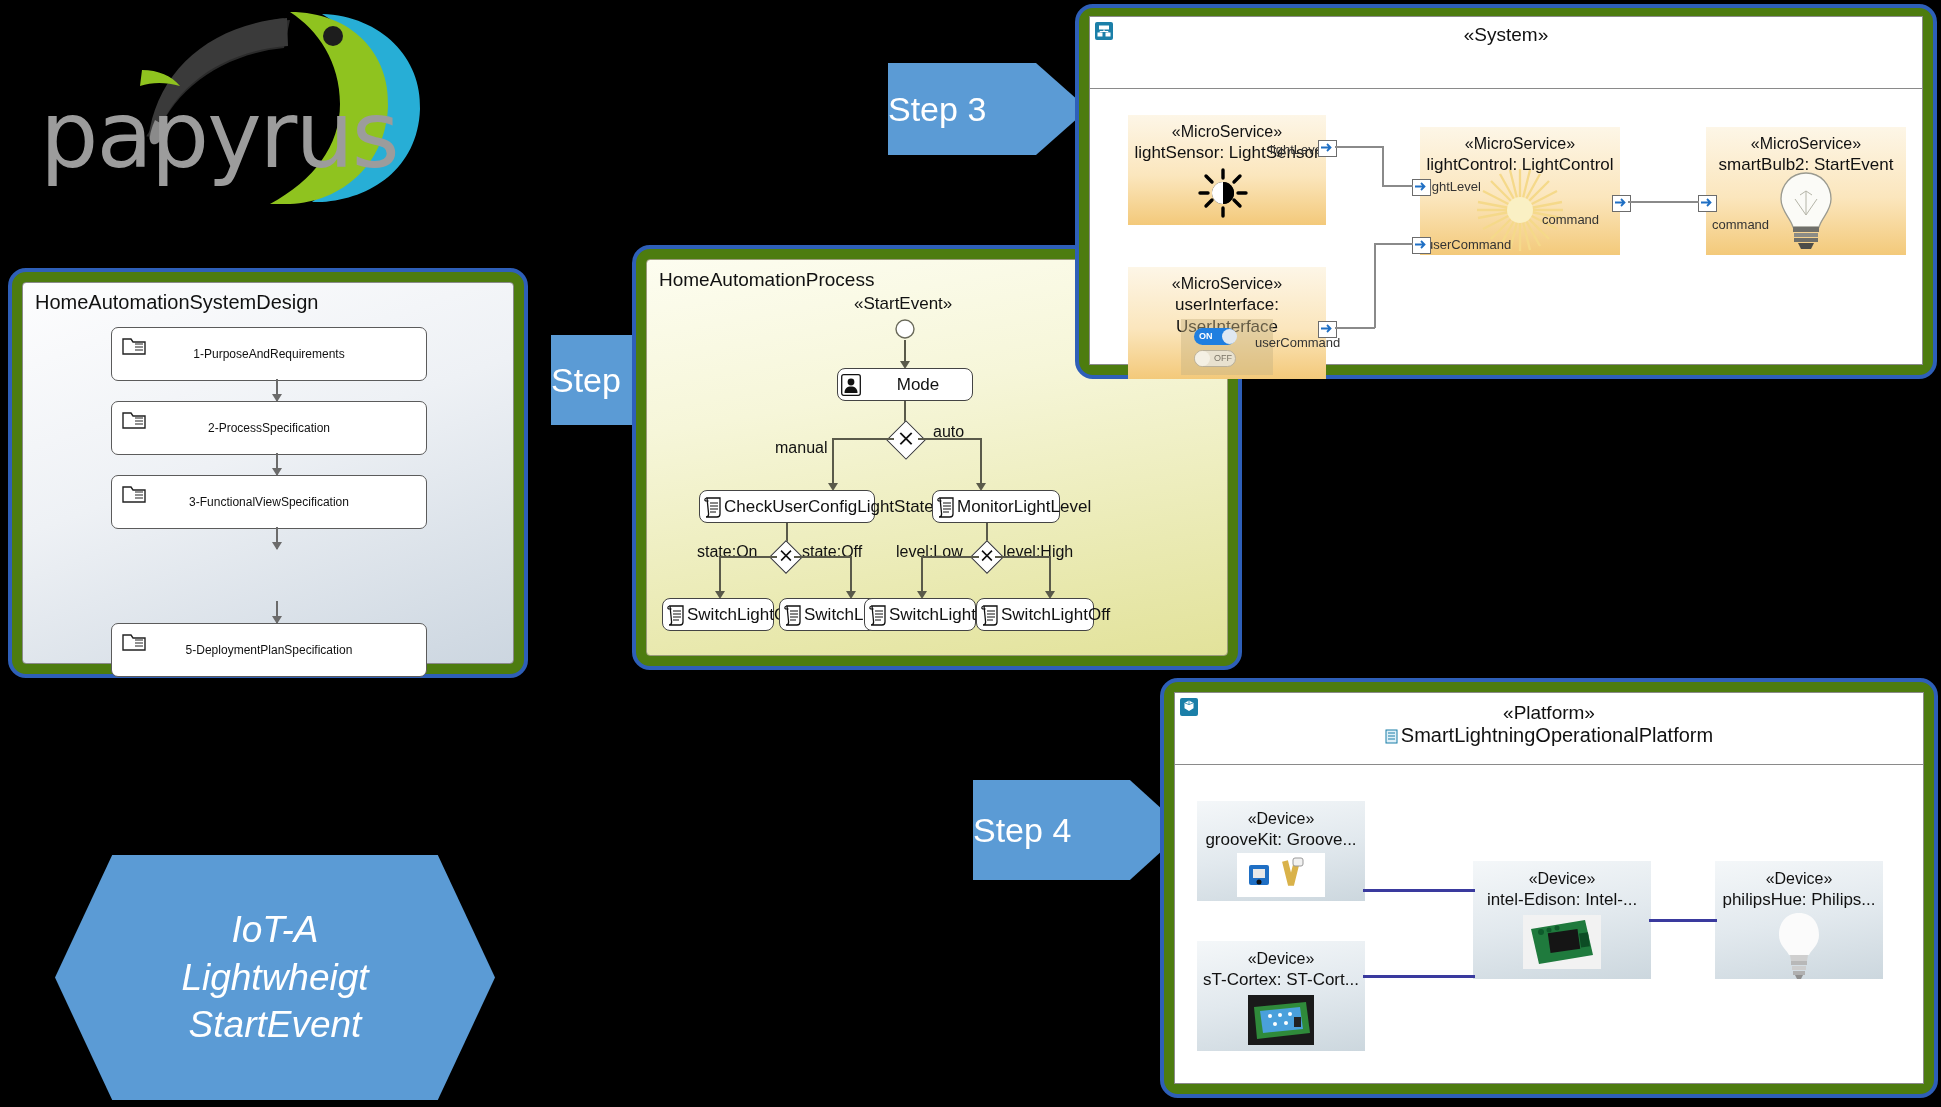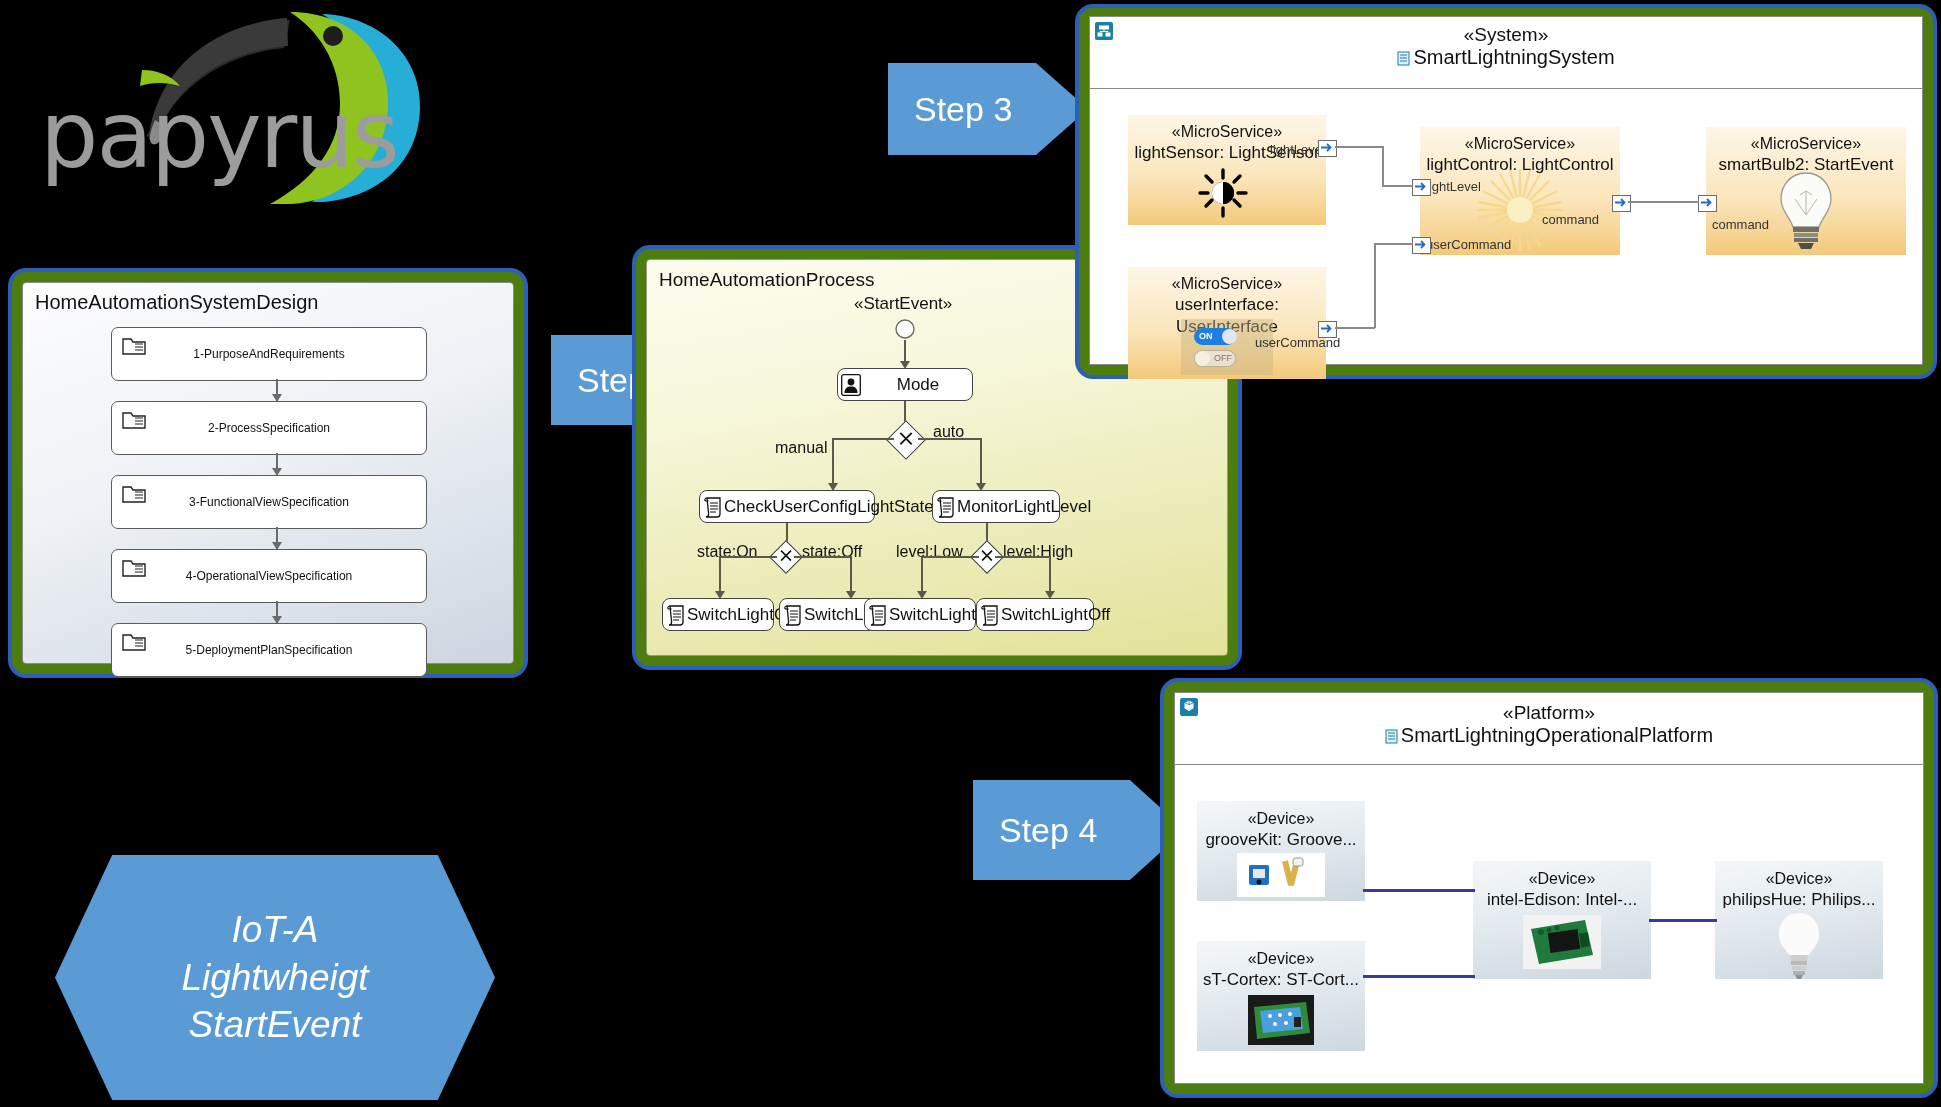--- a/index.html
+++ b/index.html
@@ -12,21 +12,20 @@
   #papyrus-logo .word{position:absolute;left:18px;top:78px;font-size:92px;
       color:#9c9c9c;letter-spacing:-2px;font-family:"DejaVu Sans",sans-serif;}
 
   
   .blue-frame{border:4px solid #2e5fb8;border-radius:18px;background:#4d7c0f;
               box-sizing:border-box;}
 
   
   .step-arrow{background:#5b9bd5;display:flex;align-items:center;
     justify-content:flex-start;color:#fff;font-size:34px;box-sizing:border-box;
-    padding-left:26px;
     clip-path:polygon(0 0, 74% 0, 100% 50%, 74% 100%, 0 100%);}
 
   
   #design-outer{left:8px;top:268px;width:520px;height:410px;}
   #design-inner{position:absolute;left:10px;top:10px;right:10px;bottom:10px;
       border:1px solid #8a8a8a;border-radius:4px;
       background:linear-gradient(160deg,#fdfdfe 0%,#eef1f5 45%,#ccd6e0 100%);}
   #design-title{position:absolute;left:12px;top:8px;font-size:20px;color:#111;}
   .pkg-box{position:absolute;left:88px;width:314px;height:52px;background:#fff;
       border:1px solid #5b5b5b;border-radius:7px;display:flex;align-items:center;
@@ -135,27 +134,20 @@
 
     <div class="pkg-box" style="top:192px">
       <svg class="pkg-icon" viewBox="0 0 24 20">
         <path d="M1 4 h8 l2 3 h12 v12 H1 Z" fill="#fff" stroke="#222" stroke-width="1.4"></path>
         <path d="M13 9 h8 M13 12 h8 M13 15 h8" stroke="#222" stroke-width="1.2"></path>
       </svg>
       <span>3-FunctionalViewSpecification</span>
     </div>
     <div class="pkg-arrow" style="top:244px;height:22px"></div>
 
-    <div class="pkg-box" style="top:266px">
-      <svg class="pkg-icon" viewBox="0 0 24 20">
-        <path d="M1 4 h8 l2 3 h12 v12 H1 Z" fill="#fff" stroke="#222" stroke-width="1.4"></path>
-        <path d="M13 9 h8 M13 12 h8 M13 15 h8" stroke="#222" stroke-width="1.2"></path>
-      </svg>
-      <span>4-OperationalViewSpecification</span>
-    </div>
     <div class="pkg-arrow" style="top:318px;height:22px"></div>
 
     <div class="pkg-box" style="top:340px">
       <svg class="pkg-icon" viewBox="0 0 24 20">
         <path d="M1 4 h8 l2 3 h12 v12 H1 Z" fill="#fff" stroke="#222" stroke-width="1.4"></path>
         <path d="M13 9 h8 M13 12 h8 M13 15 h8" stroke="#222" stroke-width="1.2"></path>
       </svg>
       <span>5-DeploymentPlanSpecification</span>
     </div>
   </div>
@@ -298,26 +290,20 @@
     <svg class="abs" style="left:5px;top:5px" width="18" height="18">
       <rect x="0" y="0" width="18" height="18" rx="2" fill="#1b7fa8"></rect>
       <rect x="4" y="3.5" width="10" height="4" fill="#fff"></rect>
       <rect x="2.5" y="10.5" width="5" height="4" fill="#fff"></rect>
       <rect x="10.5" y="10.5" width="5" height="4" fill="#fff"></rect>
       <path d="M9 7.5 v2 M5 9.5 h8 M5 9.5 v1 M13 9.5 v1" stroke="#fff" stroke-width="1"></path>
     </svg>
 
     <div id="system-head">
       <div class="stereo">«System»</div>
-      <div class="qname">
-        <svg class="diag-icon" viewBox="0 0 13 15">
-          <rect x="1" y="1" width="11" height="13" fill="#dff0f8" stroke="#1b7fa8" stroke-width="1"></rect>
-          <path d="M3 4 h7 M3 7 h7 M3 10 h7" stroke="#1b7fa8" stroke-width="1"></path>
-        </svg><span>SmartLightningSystem</span>
-      </div>
     </div>
 
     <div class="ms" style="left:38px;top:98px;width:198px;height:110px;">
       <div class="l1">«MicroService»</div>
       <div class="l2">lightSensor: LightSensor</div>
       <svg class="abs" style="left:66px;top:52px" width="58" height="52">
         <g stroke="#000" stroke-width="3.4" stroke-linecap="round">
           <path d="M29 3 v8 M29 41 v8 M6 26 h8 M44 26 h8 M12 9 l6 6 M40 33 l6 6 M46 9 l-6 6 M18 33 l-6 6"></path>
         </g>
         <circle cx="29" cy="26" r="11" fill="#000"></circle>

